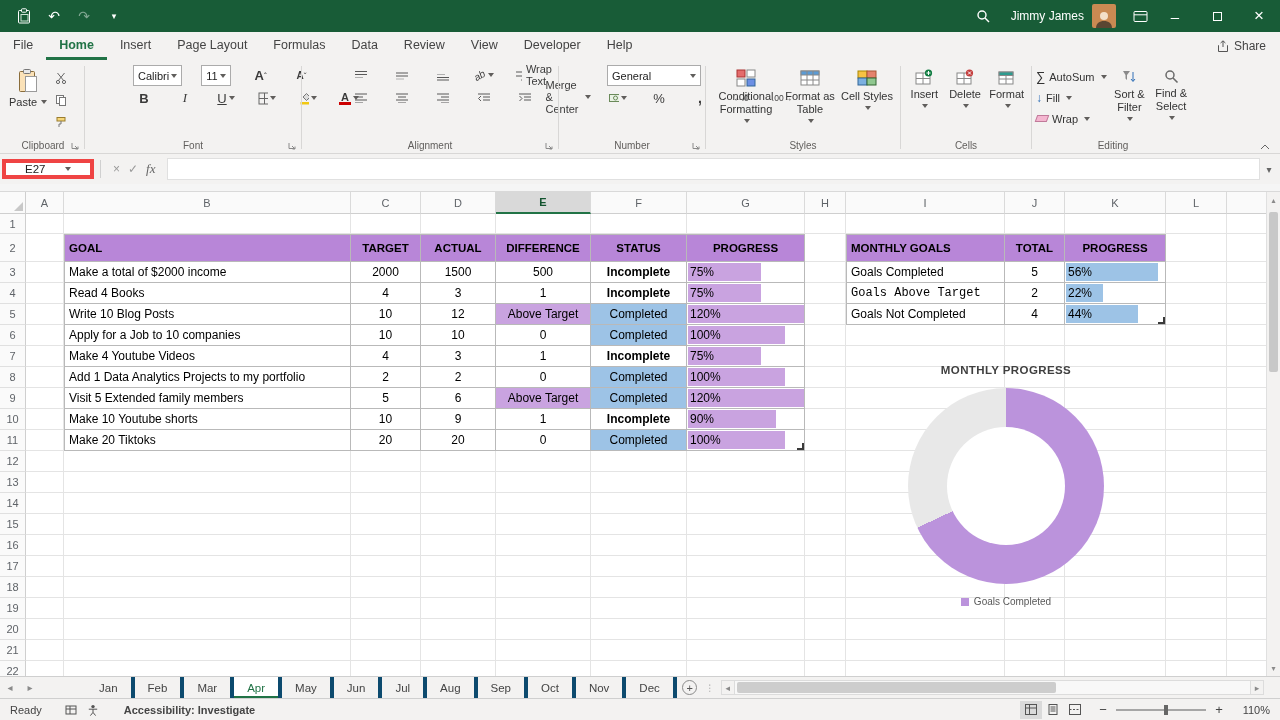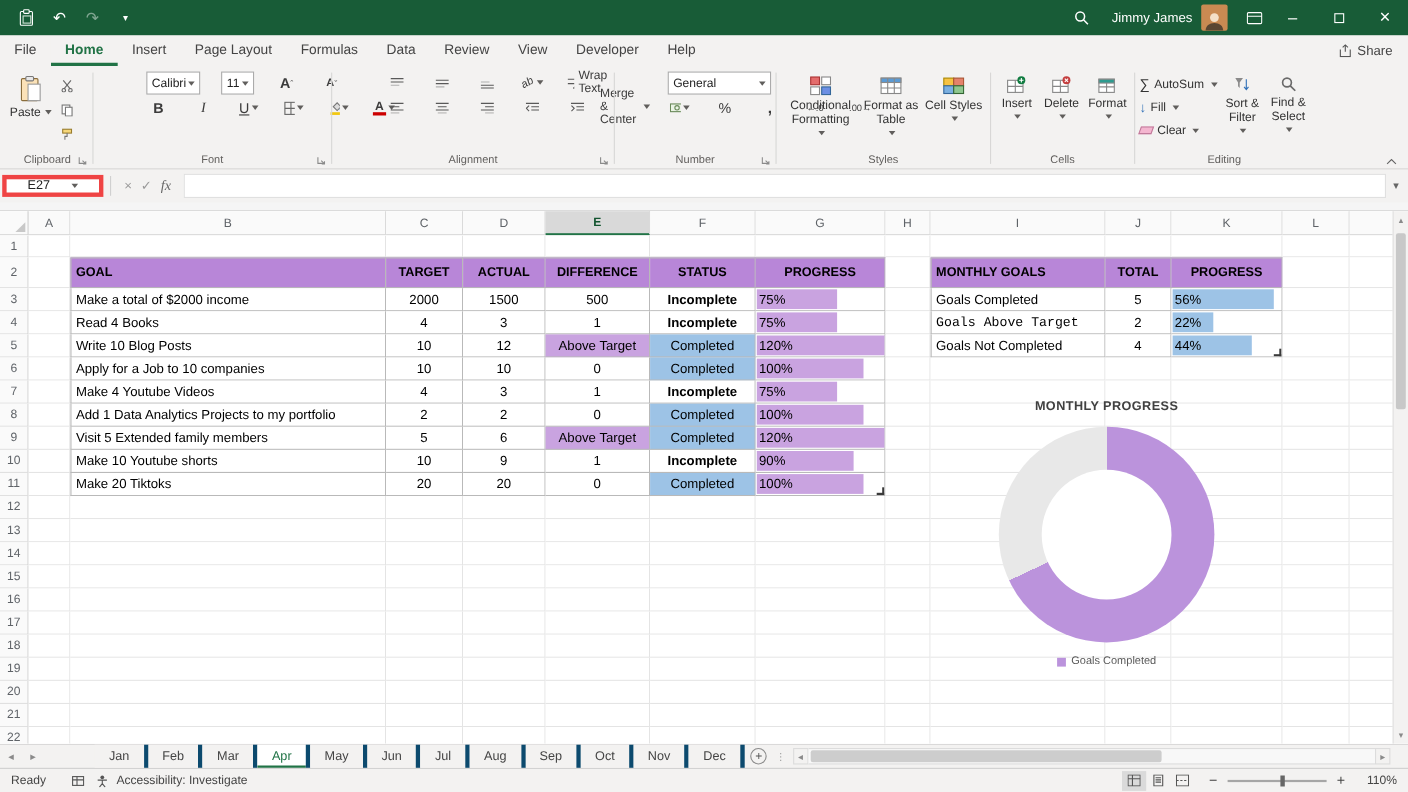--- a/index.html
+++ b/index.html
@@ -111,21 +111,21 @@
   .tab-splitter { width:14px; display:flex; align-items:center; justify-content:center; color:#9a9a9a; font-size:9px; }
   .hscroll { flex:1; display:flex; align-items:center; margin:3px 16px 3px 4px; }
   .harrow { width:14px; height:100%; display:flex; align-items:center; justify-content:center; color:#8a8a8a; font-size:9px; background:#f3f2f1; border:1px solid #dcdcdc; }
   .htrack { flex:1; height:100%; background:#f8f8f8; border-top:1px solid #dcdcdc; border-bottom:1px solid #dcdcdc; position:relative; }
   .hthumb { position:absolute; left:2px; top:1px; bottom:1px; width:62%; background:#cdcdcd; border-radius:2px; }
 
   
   .statusbar { height:22px; background:#f3f2f1; border-top:1px solid #cfcfcf; display:flex; align-items:center; font-size:11px; color:#444; }
   .sb-ready { margin:0 18px 0 10px; }
   .sb-icon { width:22px; display:flex; align-items:center; justify-content:center; }
-  .sb-acc { margin-left:2px; }
+  .sb-acc { margin-left:20px;font-weight:bold; }
   .sb-spacer { flex:1; }
   .sb-view { width:22px; height:18px; display:flex; align-items:center; justify-content:center; }
   .sb-view.on { background:#dadada; }
   .zoomctl { display:flex; align-items:center; gap:6px; margin:0 10px; }
   .zoombtn { font-size:13px; color:#444; width:14px; text-align:center; }
   .zoomtrack { width:90px; height:2px; background:#a6a6a6; position:relative; }
   .zoomthumb { position:absolute; left:48px; top:-4px; width:4px; height:10px; background:#666; }
   .sb-zoom-pct { margin-right:10px; width:34px; text-align:right; }
 </style>
 </head>
@@ -537,21 +537,21 @@
               <span>AutoSum</span>
               <span class="dd"></span>
             </div>
           <div class="editrow">
               <span style="color:#2f6fb7;font-size:12px;">↓</span>
               <span>Fill</span>
               <span class="dd"></span>
             </div>
           <div class="editrow">
               <span style="width:12px;height:7px;background:#f4b6d0;border:1px solid #c07a9a;transform:skewX(-20deg);display:inline-block;"></span>
-              <span>Clear</span>
+              <span>Wrap</span>
               <span class="dd"></span>
             </div>
         </div>
         <div class="stackbtn" style="width:42px">
           <svg width="16" height="16">
               <path d="M2 2h7L6 6v5L4.5 9.5V6z" fill="#8a8a8a"></path>
               <path d="M12 3 v9 M10 10 l2 2.5 2-2.5" fill="none" stroke="#2f6fb7"></path>
             </svg>
           <span>Sort &amp; Filter</span>
             <span class="dd"></span>

